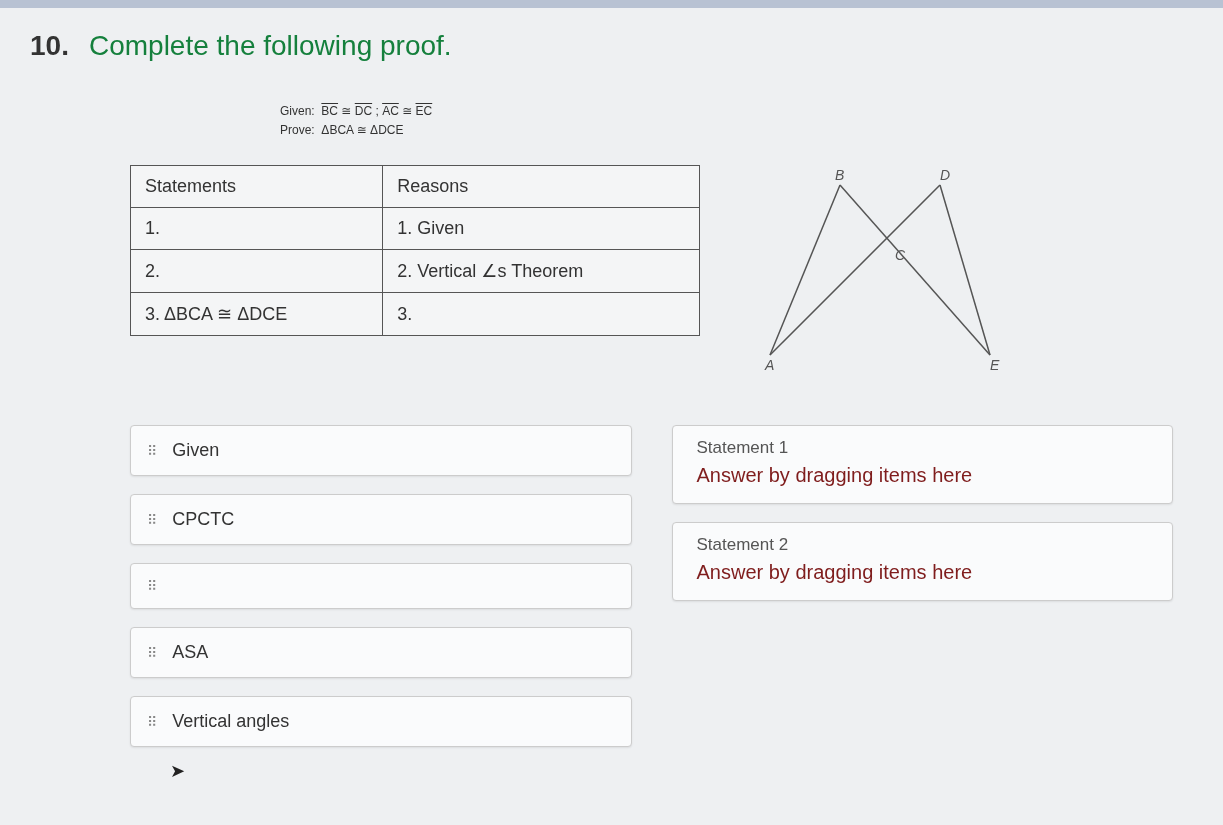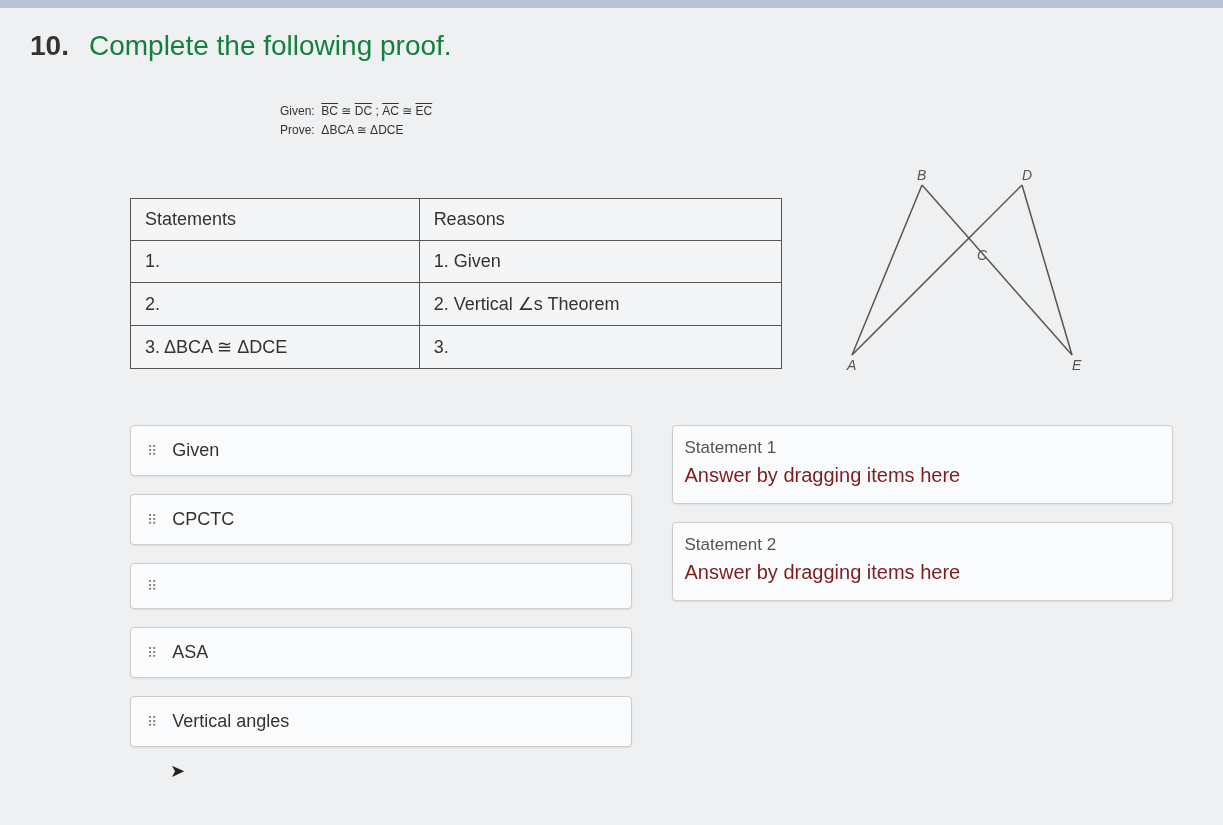--- a/index.html
+++ b/index.html
@@ -48,22 +48,21 @@
       line-height: 1.6;
     }
     .overline { text-decoration: overline; display:inline-block;}
     .top-row {
       display: flex;
       gap: 50px;
       align-items: flex-start;
     }
     .proof-table {
       border-collapse: collapse;
-      width: 652px;
-      margin-top: 33px;
+      width: 570px;
     }
     .proof-table th, .proof-table td {
       border: 1px solid #555;
       padding: 10px 14px;
       text-align: left;
       font-size: 18px;
       font-weight: 400;
       color: #333;
       background: #f4f5f6;
     }
@@ -102,21 +101,21 @@
     .drag-handle {
       color: #888;
       font-size: 14px;
       letter-spacing: 1px;
       user-select: none;
     }
     .drop-zone {
       background: #fafbfc;
       border: 1px solid #ccc;
       border-radius: 4px;
-      padding: 12px 16px 16px 12px;
+      padding: 12px 16px 16px 24px;
       min-height: 70px;
       box-shadow: 0 1px 2px rgba(0,0,0,0.08);
     }
     .drop-title {
       font-size: 17px;
       color: #555;
       margin-bottom: 6px;
     }
     .drop-placeholder {
       font-size: 20px;

